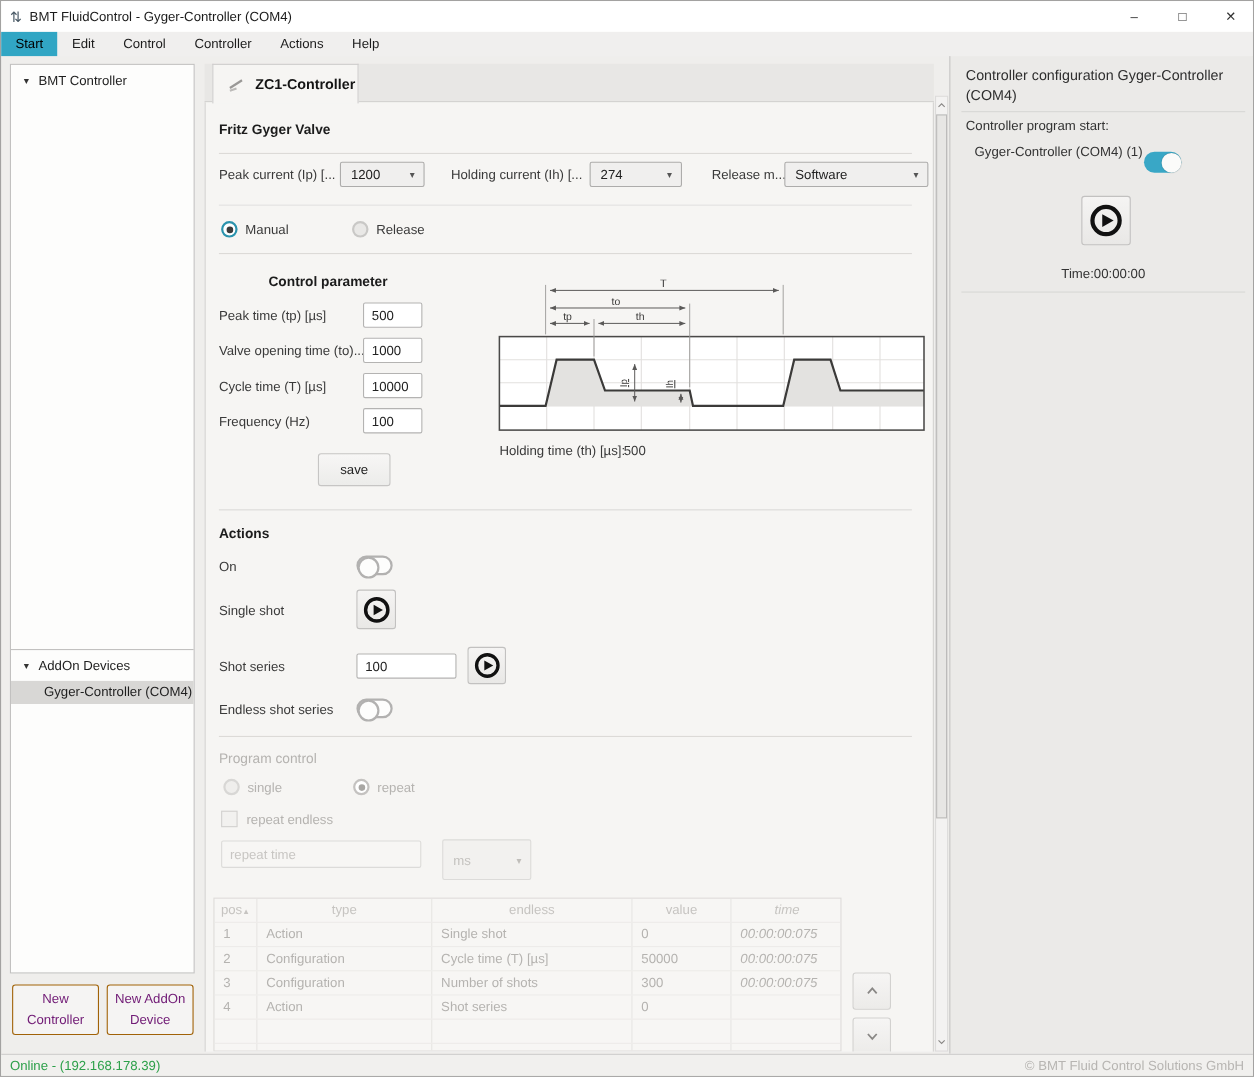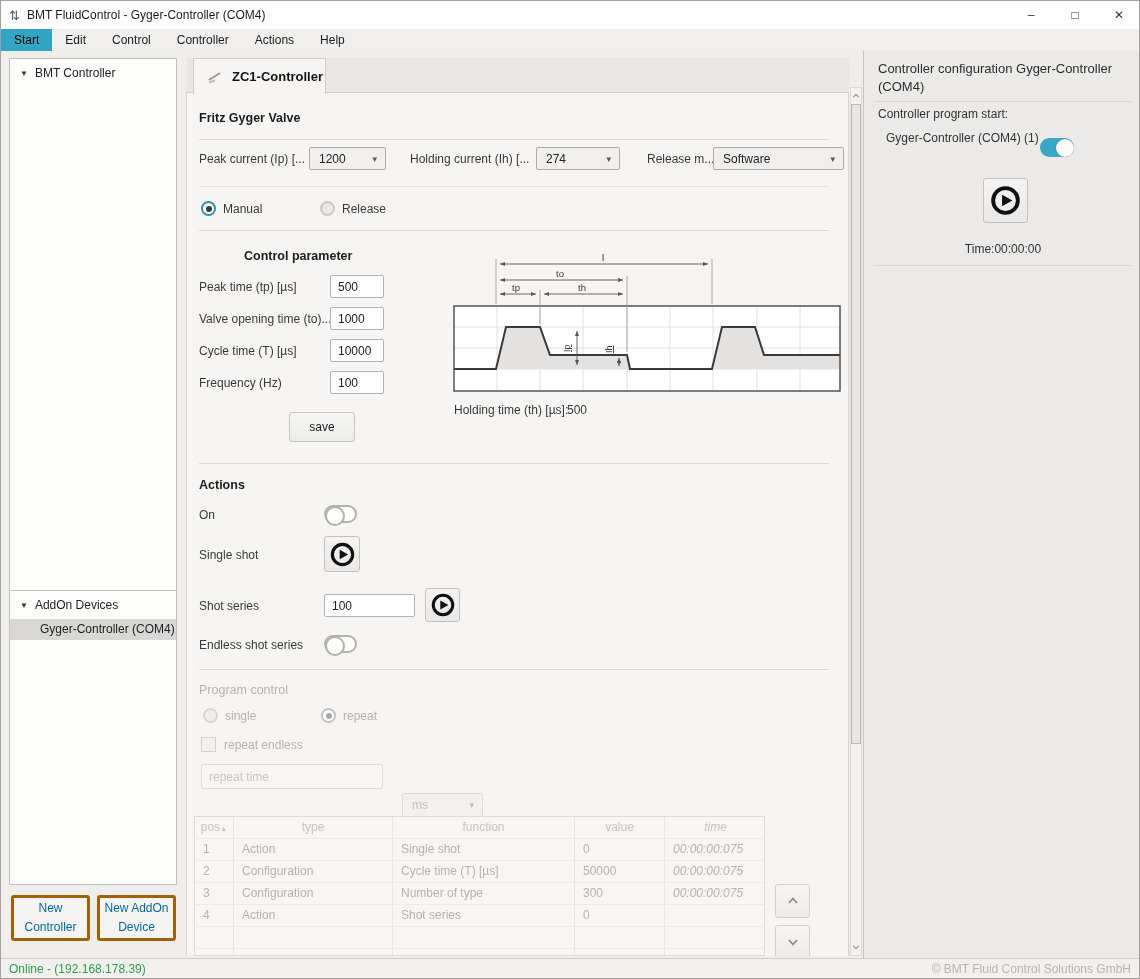--- a/index.html
+++ b/index.html
@@ -19,21 +19,21 @@
   .menu-item { padding:0 13px; height:22px; line-height:22px; font-size:12px; color:#1c1c1c; }
   .menu-item.active { background:#31a6c4; color:#000000; }
 
   
   .sidebar { position:absolute; left:8px; top:57px; width:168px; height:827px; background:#fdfdfc; border:1px solid #c2c1c0; }
   .tree-header { padding:7px 10px; font-size:12px; color:#1e1e1e; display:flex; align-items:center; gap:7px; }
   .tree-arrow { font-size:8px; color:#333; }
   .addon-section { position:absolute; left:0; top:531px; width:100%; border-top:1px solid #c2c1c0; }
   .tree-item-selected { height:21px; line-height:21px; padding-left:30px; background:#d8d7d5; font-size:12px; color:#1e1e1e; }
 
-  .side-btn { position:absolute; width:79px; height:46px; background:#f5f4f3; border:3px solid #a16207; border-radius:3px; font-size:12px; color:#0369a1; display:flex; align-items:center; justify-content:center; text-align:center; line-height:1.55; }
+  .side-btn { position:absolute; width:79px; height:46px; background:#f5f4f3; border:1px solid #a16207; border-radius:3px; font-size:12px; color:#701a75; display:flex; align-items:center; justify-content:center; text-align:center; line-height:1.55; }
 
   
   .tabstrip { position:absolute; left:185px; top:57px; width:663px; height:35px; background:#e8e7e5; border-bottom:1px solid #cfcecd; }
   .tab-active { position:absolute; left:192px; top:57px; width:133px; height:36px; background:#f6f5f3; border:1px solid #cfcecd; border-bottom:none; z-index:3; display:flex; align-items:center; gap:8px; padding-left:12px; font-size:13px; font-weight:bold; color:#141414; }
   .content { position:absolute; left:185px; top:92px; width:663px; height:863px; background:#f6f5f3; border-left:1px solid #d4d3d1; border-right:1px solid #d4d3d1; overflow:hidden; }
   .sec-title { position:absolute; font-size:12.5px; font-weight:bold; color:#1c1c1c; }
   .divider { position:absolute; left:12px; width:630px; border-top:1px solid #dcdad7; }
   .lbl { position:absolute; font-size:12px; color:#3a3a3a; white-space:nowrap; }
   .sel { position:absolute; height:23px; background:#f0efee; border:1px solid #adacab; border-radius:2px; display:flex; align-items:center; font-size:12px; color:#222; padding-left:9px; }
   .sel .caret { margin-left:auto; margin-right:8px; font-size:9px; color:#555; }
@@ -267,51 +267,51 @@
 
     <span class="radio dis-off" style="left:16px; top:615px;"></span>
     <div class="lbl dis" style="left:38px; top:616px;">single</div>
     <span class="radio dis-on" style="left:134px; top:615px;"></span>
     <div class="lbl dis" style="left:156px; top:616px;">repeat</div>
 
     <span class="chk" style="left:14px; top:644px;"></span>
     <div class="lbl dis" style="left:37px; top:645px;">repeat endless</div>
 
     <input class="txt dis-field" style="left: 14px; top: 671px; width: 182px; height: 25px;" disabled="" placeholder="repeat time">
-    <div class="sel dis-field" style="left:215px; top:700px; width:81px; height:24px;">
+    <div class="sel dis-field" style="left:215px; top:670px; width:81px; height:37px;">
       <span>ms</span>
       <span class="caret">▾</span>
     </div>
 
     <div class="ptable">
       <div class="trow head">
         <div class="tcell"><span>pos</span><span style="font-size:7px;">▲</span></div>
         <div class="tcell">type</div>
-        <div class="tcell">function</div>
+        <div class="tcell">endless</div>
         <div class="tcell">value</div>
         <div class="tcell">time</div>
       </div>
       <div class="trow">
         <div class="tcell">1</div>
         <div class="tcell">Action</div>
         <div class="tcell">Single shot</div>
         <div class="tcell">0</div>
         <div class="tcell">00:00:00:075</div>
       </div>
       <div class="trow">
         <div class="tcell">2</div>
         <div class="tcell">Configuration</div>
         <div class="tcell">Cycle time (T) [µs]</div>
         <div class="tcell">50000</div>
         <div class="tcell">00:00:00:075</div>
       </div>
       <div class="trow">
         <div class="tcell">3</div>
         <div class="tcell">Configuration</div>
-        <div class="tcell">Number of type</div>
+        <div class="tcell">Number of shots</div>
         <div class="tcell">300</div>
         <div class="tcell">00:00:00:075</div>
       </div>
       <div class="trow">
         <div class="tcell">4</div>
         <div class="tcell">Action</div>
         <div class="tcell">Shot series</div>
         <div class="tcell">0</div>
         <div class="tcell"></div>
       </div>

